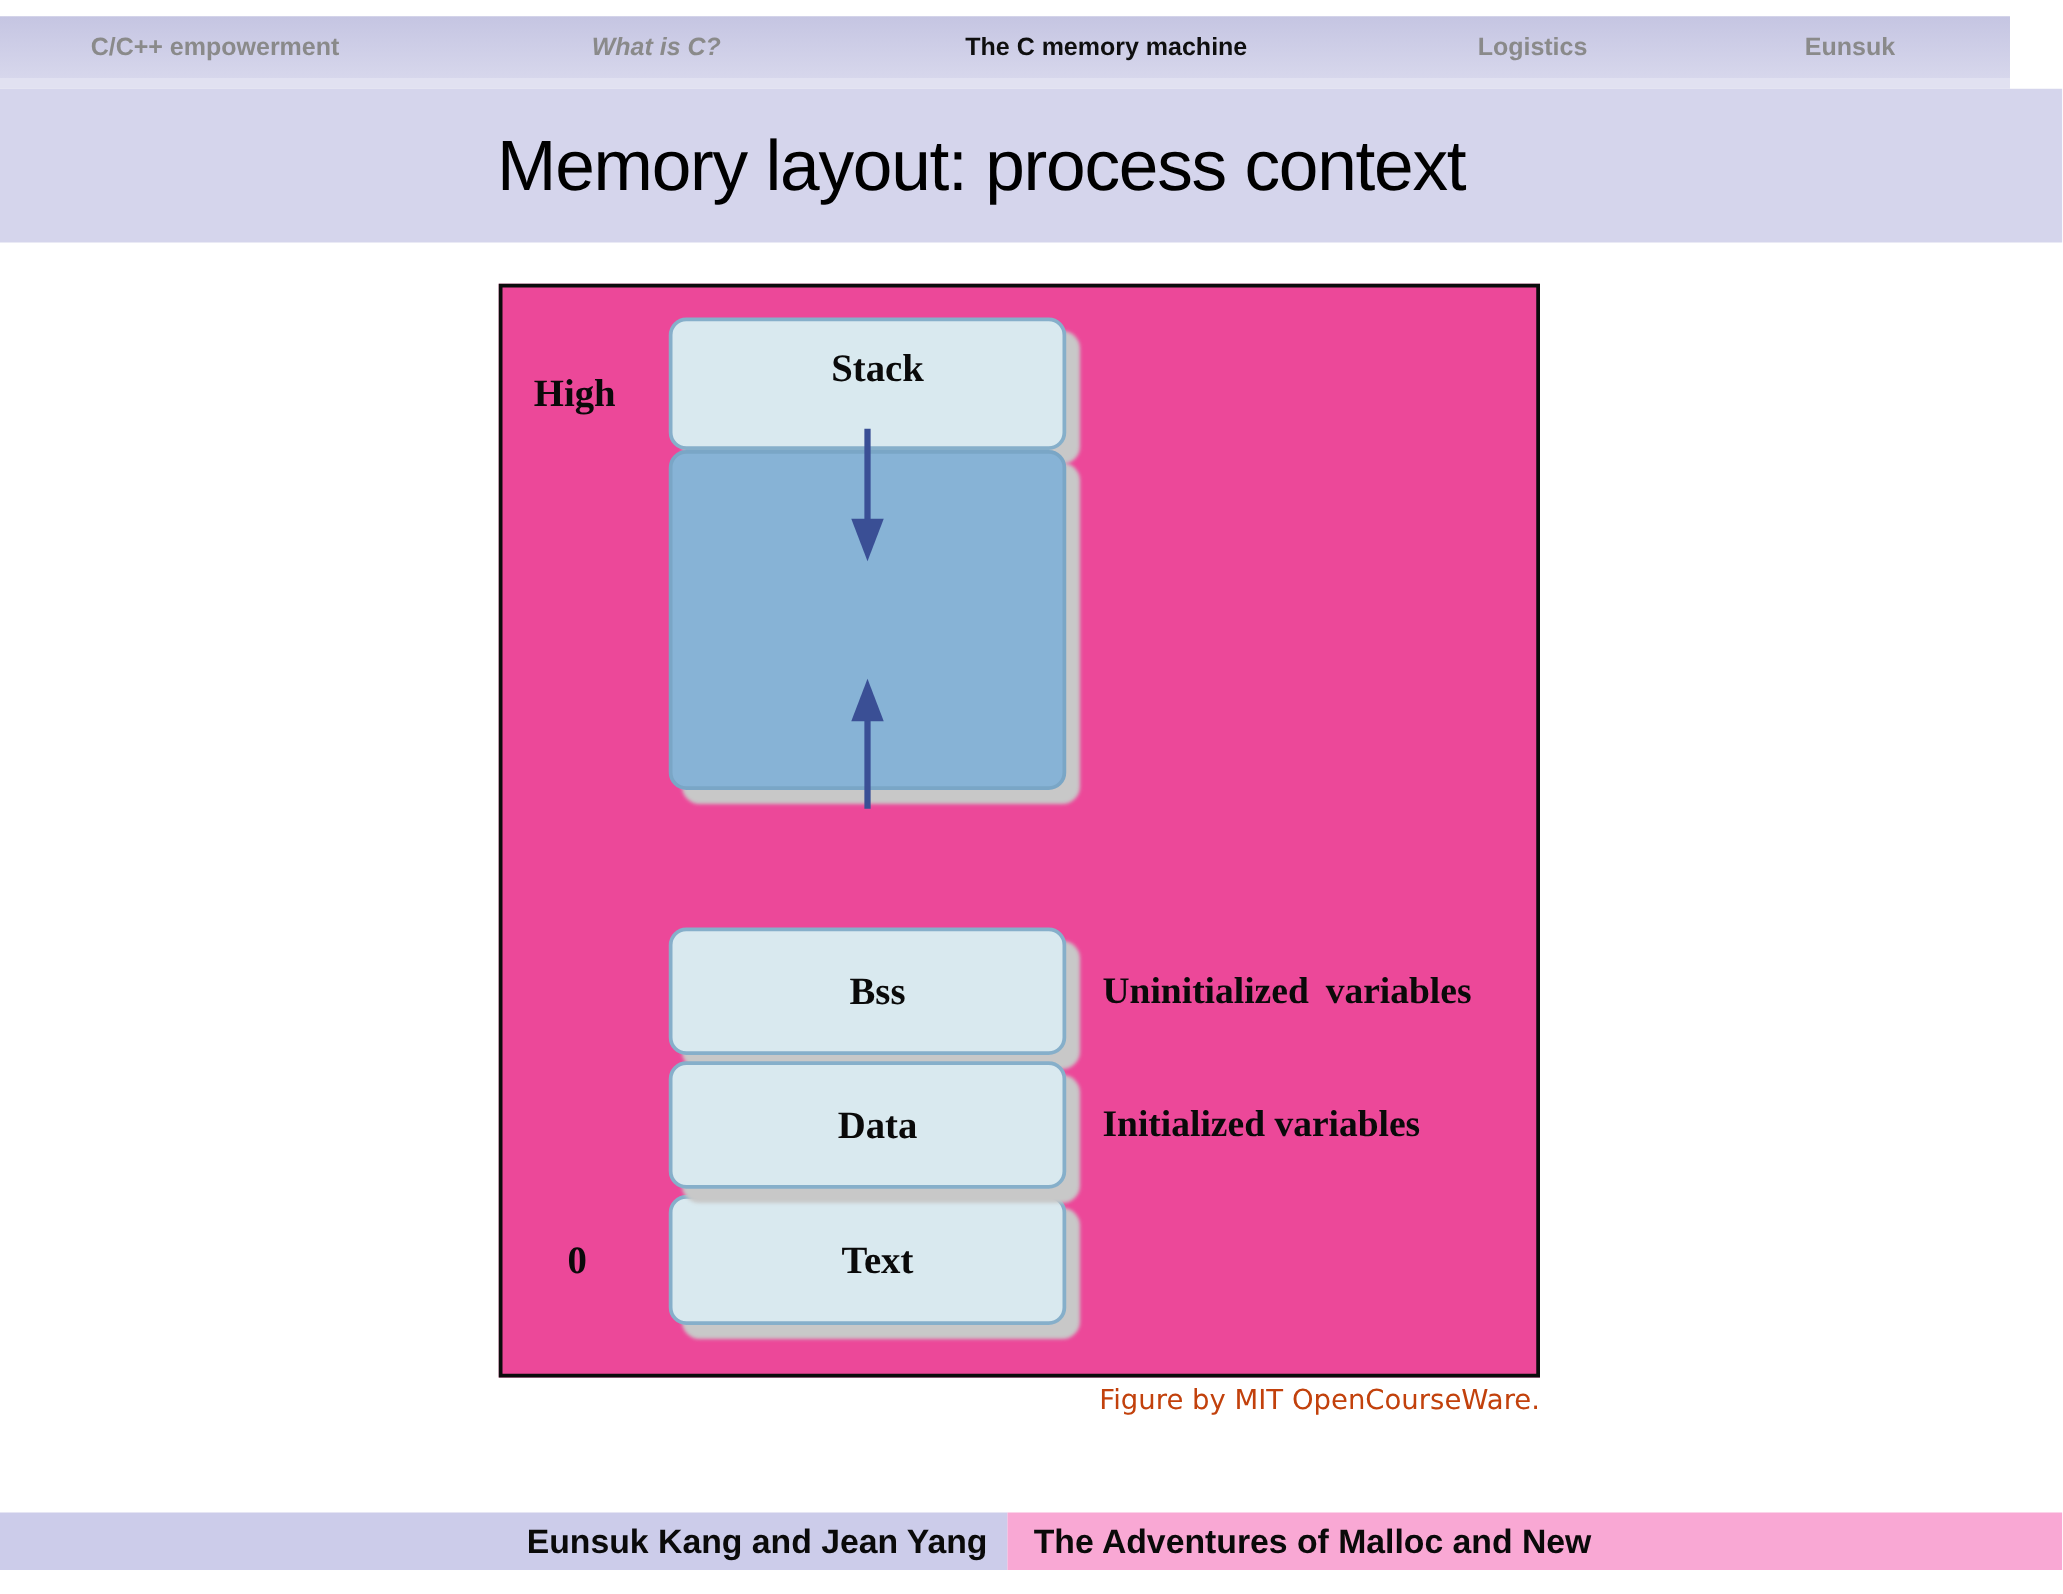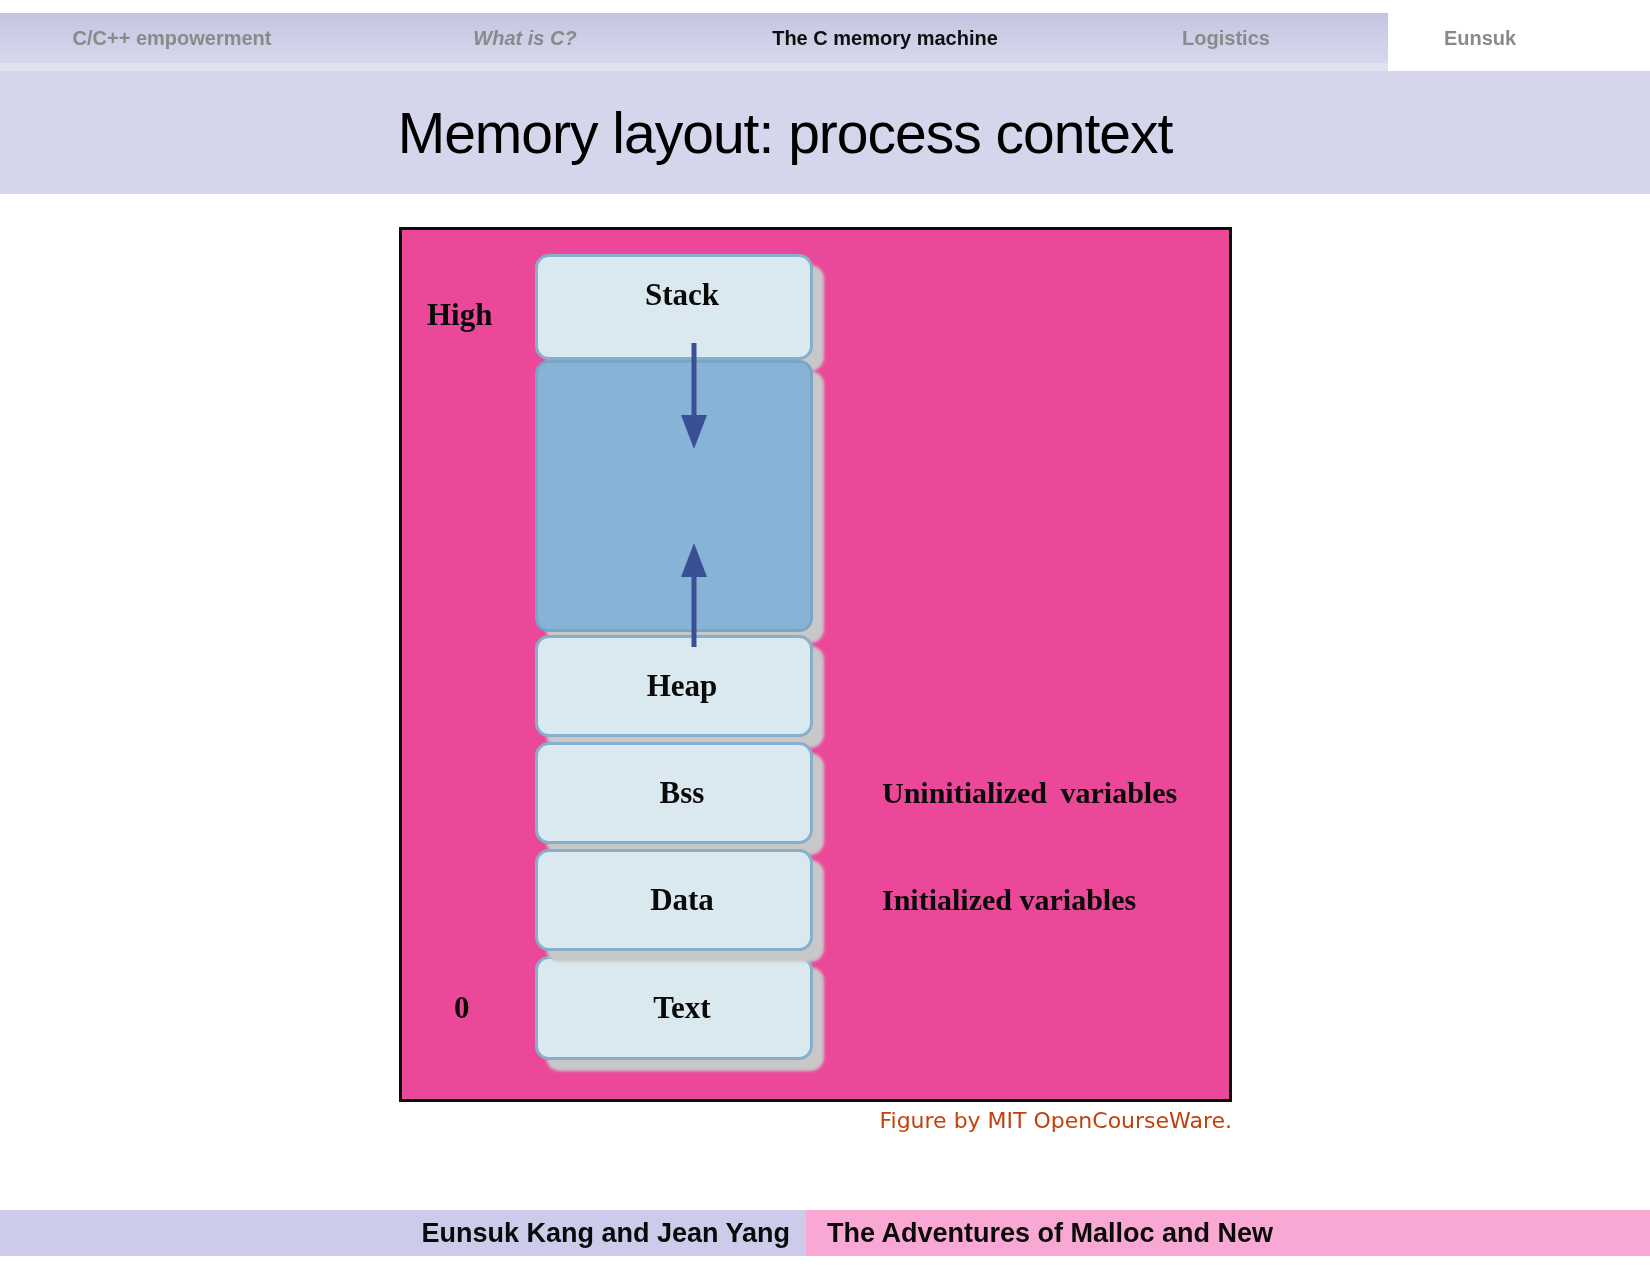--- a/index.html
+++ b/index.html
@@ -9,21 +9,21 @@
     --arrow:#3a4f95; --shadow:#c8c8c8; --box_border:#0c0c0c;
     --nav_text:#8a8a8a; --nav_active:#0f0f0f;
   }
   html,body{margin:0;padding:0;background:#ffffff;}
   .slide{
     position:relative; width:1650px; height:1275px; background:#ffffff;
     font-family:"Liberation Sans",sans-serif; overflow:hidden;
   }
   
   .navbar{
-    position:absolute; left:0; top:13px; width:1388px; height:50px;
+    position:absolute; left:0; top:13px; width:1608px; height:50px;
     background:linear-gradient(180deg,var(--nav_top),var(--nav_bottom));
     border-bottom:8px solid var(--nav_edge);
   }
   .nav-item{
     position:absolute; top:0; height:50px; line-height:50px;
     transform:translateX(-50%); white-space:nowrap;
     font-size:20px; font-weight:700; color:var(--nav_text); cursor:pointer;
   }
   .nav-item.active{color:var(--nav_active);}
   .n0{left:172px;} .n1{left:525px;font-style:italic;} .n2{left:885px;} .n3{left:1226px;} .n4{left:1480px;}
@@ -35,21 +35,21 @@
   .title{
     margin:0; padding-right:80px; font-size:57px; font-weight:400;
     letter-spacing:-1px; color:#000;
   }
   
   .figure{
     position:absolute; left:399px; top:227px; width:833px; height:875px;
     border:3px solid var(--box_border); background:#ec4899; box-sizing:border-box;text-align:center;
   }
   .block{
-    position:absolute; left:133px; width:278px; box-sizing:border-box;
+    position:absolute; left:133px; width:318px; box-sizing:border-box;
     background:var(--block_fill); border:3px solid var(--block_border);
     border-radius:14px; box-shadow:11px 11px 3px var(--shadow);
     display:flex; align-items:center; justify-content:center;padding-left:16px;
   }
   .block span{
     font-family:"Liberation Serif",serif; font-weight:700; font-size:31px; color:#0a0a0a;
   }
   .stack{top:24px;  height:106px;}
   .region{top:130px; height:272px; background:var(--region_fill); border-color:#7aa6c6;}
   .heap {top:405px; height:102px;}
@@ -109,23 +109,20 @@
 
   <div class="figure">
 
     <div class="lbl high">High</div>
     <div class="lbl zero">0</div>
 
     <div class="block stack">
       <span>Stack</span>
     </div>
     <div class="block region"></div>
-    <div class="block heap">
-      <span>Heap</span>
-    </div>
     <div class="block bss">
       <span>Bss</span>
     </div>
     <div class="block textb">
       <span>Text</span>
     </div>
     <div class="block data">
       <span>Data</span>
     </div>
 

